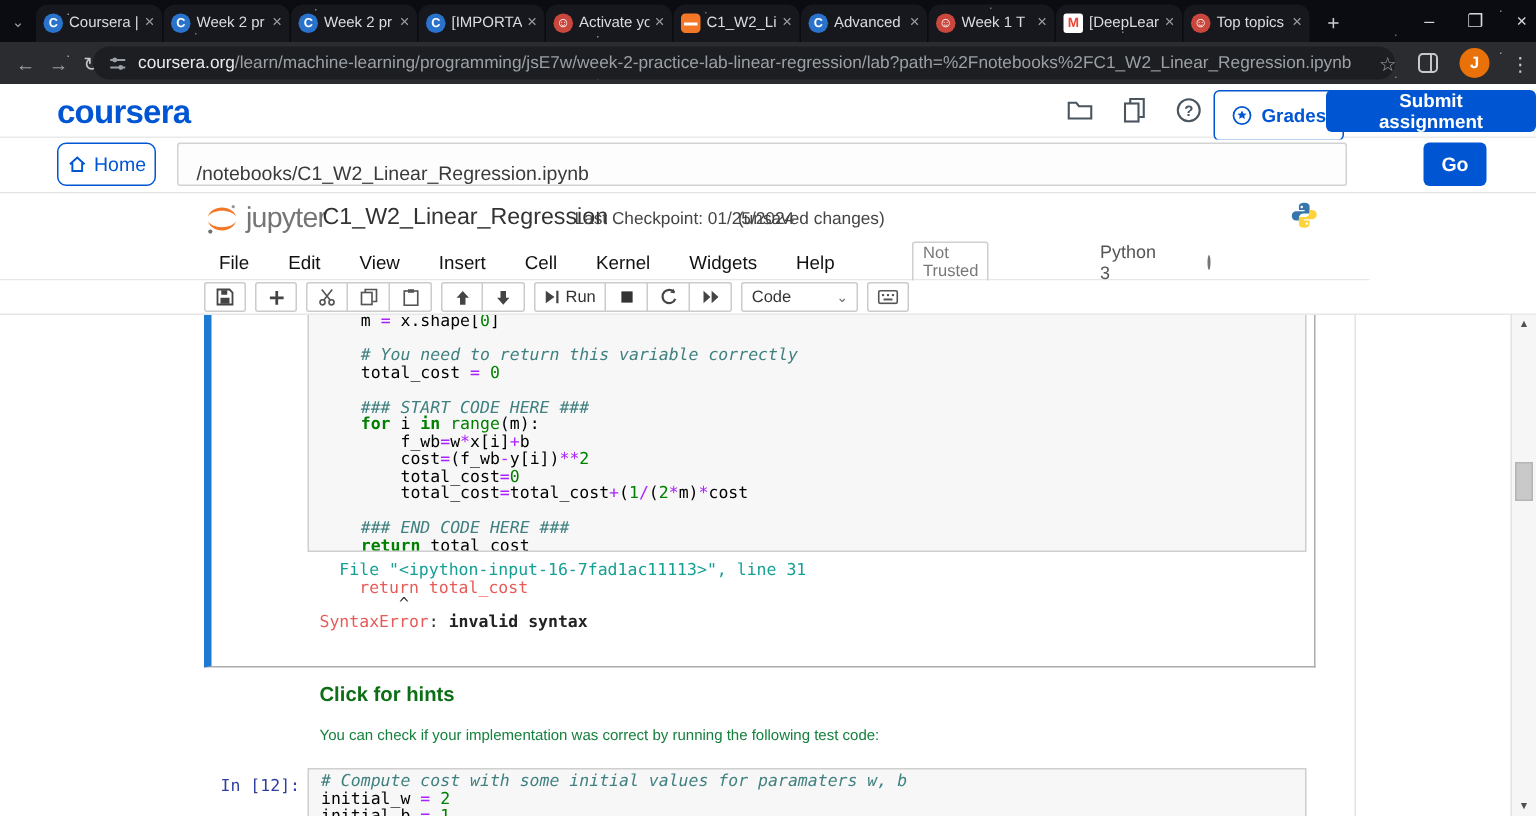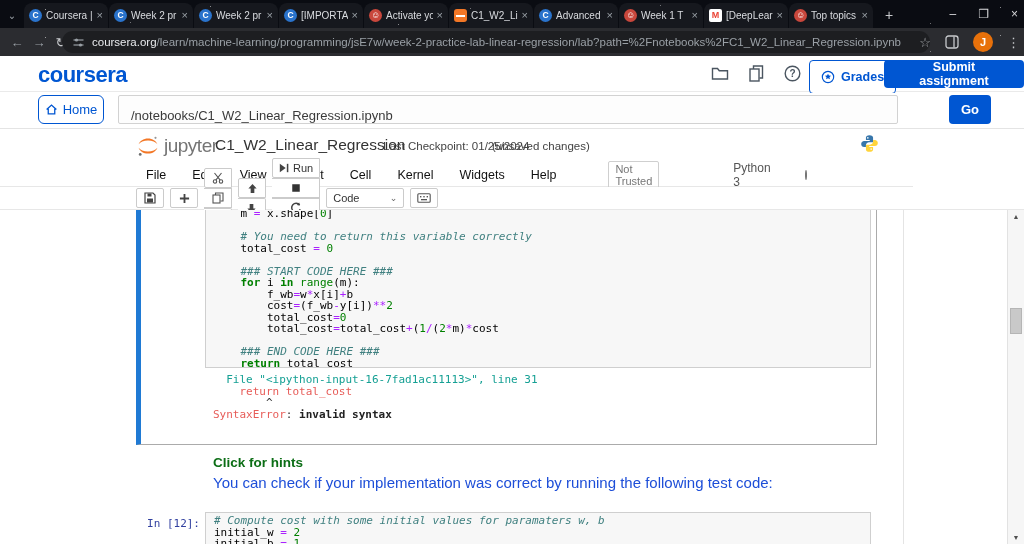--- a/index.html
+++ b/index.html
@@ -101,21 +101,21 @@
   .not-trusted { border:1px solid #cfcfcf; border-radius:2px; color:#777; font-size:11px;
     padding:1px 6px; }
   .kdiv { width:1px; height:16px; background:#bbb; margin-left:14px; }
   .kernel-name { font-size:12px; color:#555; margin-left:8px; }
   .kernel-ind { width:10px; height:10px; border:1.5px solid #757575; border-radius:50%;
     margin-left:8px; }
 
   .jp-toolbar { position:absolute; left:0; top:187px; width:1024px; height:23px;
     background:#fff; border-bottom:1px solid #e7e7e7; display:flex; align-items:center;
     padding-left:136px; gap:6px; }
-  .tbgroup { display:flex;flex-direction:column; }
+  .tbgroup { display:flex; }
   .tbtn { height:20px; min-width:28px; background:#fff; border:1px solid #cbcbcb;
     display:flex; align-items:center; justify-content:center; padding:0 6px; gap:4px;
     font-size:11px; color:#333; }
   .tbgroup .tbtn + .tbtn { border-left:none; }
   .tbgroup .tbtn:first-child { border-radius:2px 0 0 2px; }
   .tbgroup .tbtn:last-child { border-radius:0 2px 2px 0; }
   .tbgroup .tbtn:only-child { border-radius:2px; }
   .cellsel { height:20px; width:78px; border:1px solid #cbcbcb; border-radius:2px;
     background:#fff; font-size:11px; color:#333; display:flex; align-items:center;
     justify-content:space-between; padding:0 6px; }
@@ -138,21 +138,21 @@
   .bi { color:#008000; }
   .pl { color:#000; }
   .out-box { position:absolute; left:64px; top:169px; width:650px; padding-left:8px; }
   .outg { color:#15a094; }
   .outr { color:#e75c58; }
   .outp { color:#333; }
   .outb { color:#222; font-weight:bold; }
 
   .hints { position:absolute; left:213px; top:245px; font-size:13.5px; font-weight:bold;
     color:#0c6e16; }
-  .check-text { position:absolute; left:213px; top:264px; font-size:15px; color:#1d4ed8; }
+  .check-text { position:absolute; left:213px; top:275px; font-size:10px; color:#15803d; }
 
   .cell2 { position:absolute; left:136px; top:301px; width:741px; height:60px; }
   .prompt { position:absolute; left:0; top:6px; width:64px; text-align:right;
     font-family:"DejaVu Sans Mono", monospace; font-size:11px; color:#303f9f; }
   .cm-box2 { position:absolute; left:69px; top:1px; width:666px; height:58px;
     background:#f7f7f7; border:1px solid #cfcfcf; padding:2px 4px 2px 8px; overflow:hidden; }
 
   .nb-scrollbar { position:absolute; right:0; top:0; width:17px; height:334px;
     background:#f6f6f6; border-left:1px solid #e2e2e2; }
   .sb-arrow { position:absolute; left:0; width:16px; text-align:center; font-size:7px; color:#505050; }

